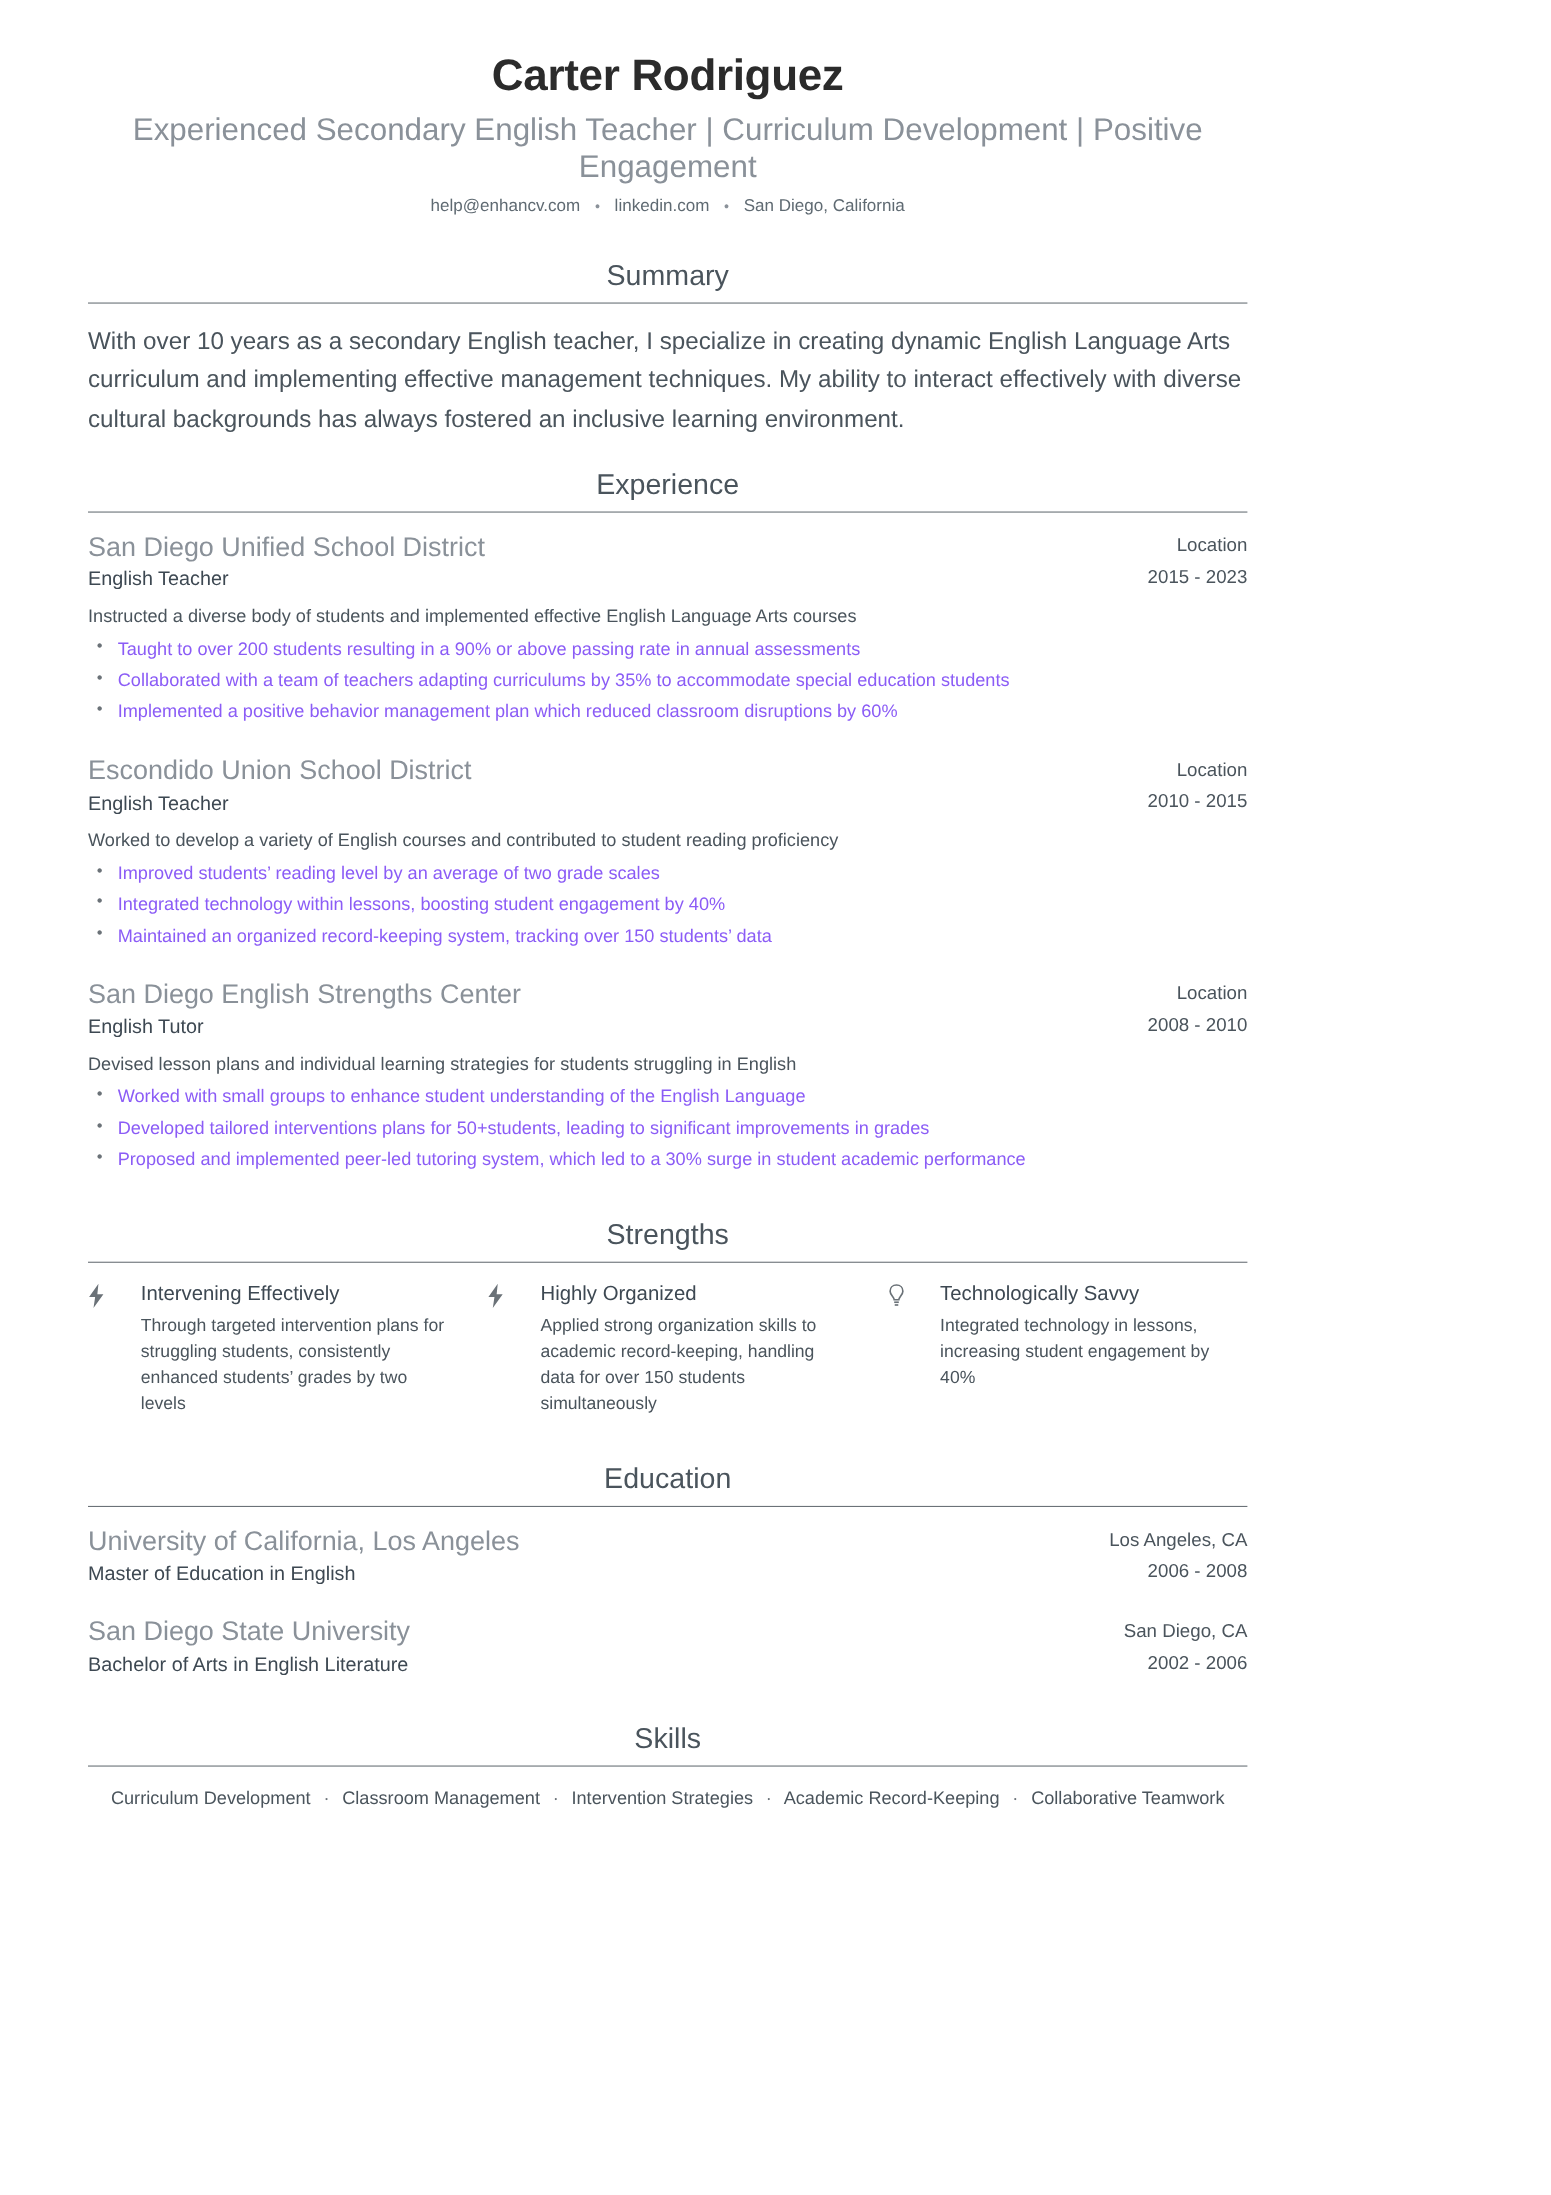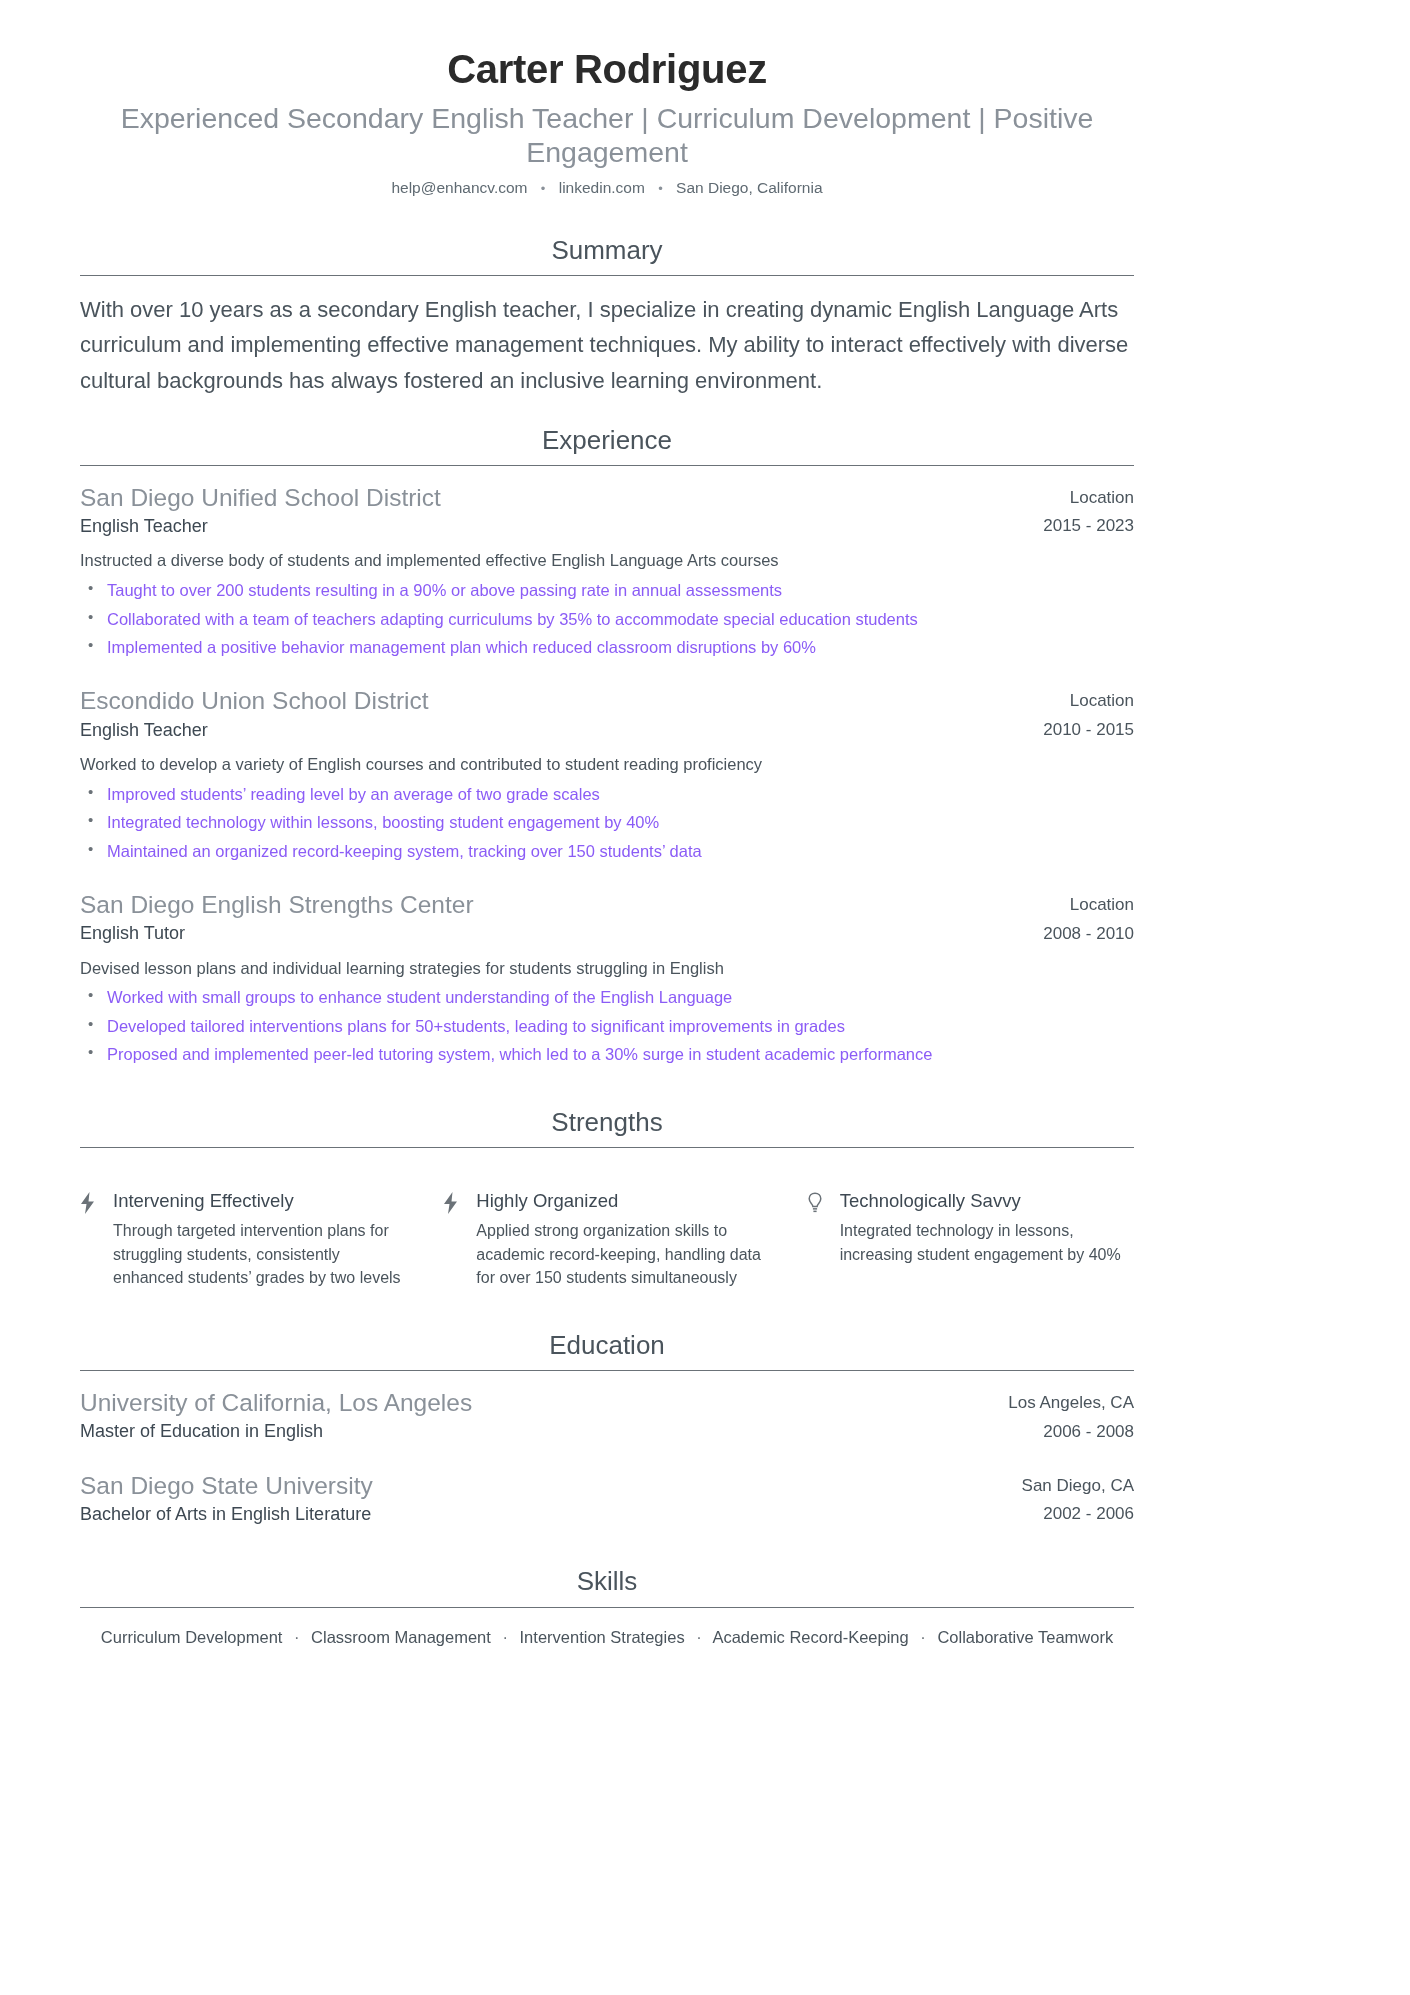--- a/index.html
+++ b/index.html
@@ -73,21 +73,21 @@
     color: #4a545c;
     max-width: 1250px;
   }
 
   
   .entry { margin-bottom: 26px; }
   .entry:last-child { margin-bottom: 0; }
   .entry-head {
     display: flex;
     justify-content: space-between;
-    align-items: flex-end;
+    align-items: center;
   }
   .entry-left { flex: 1 1 auto; min-width: 0; }
   .entry-right {
     flex: 0 0 auto;
     text-align: right;
     padding-left: 24px;
     padding-top: 2px;
   }
   .org {
     font-size: 24.5px;
@@ -135,21 +135,21 @@
     top: -1px;
     color: #6b7278;
     font-size: 15px;
   }
 
   
   .strengths-grid {
     display: flex;
     gap: 36px;
   }
-  .strength { flex: 1 1 0; display: flex; gap: 13px; margin-top: 25px; }
+  .strength { flex: 1 1 0; display: flex; gap: 28px; }
   .strength-icon {
     flex: 0 0 auto;
     width: 20px;
     padding-top: 3px;
     color: #6b7278;
   }
   .strength-icon svg { display: block; }
   .strength-body { flex: 1 1 auto; min-width: 0; }
   .strength-title {
     font-size: 18.5px;

